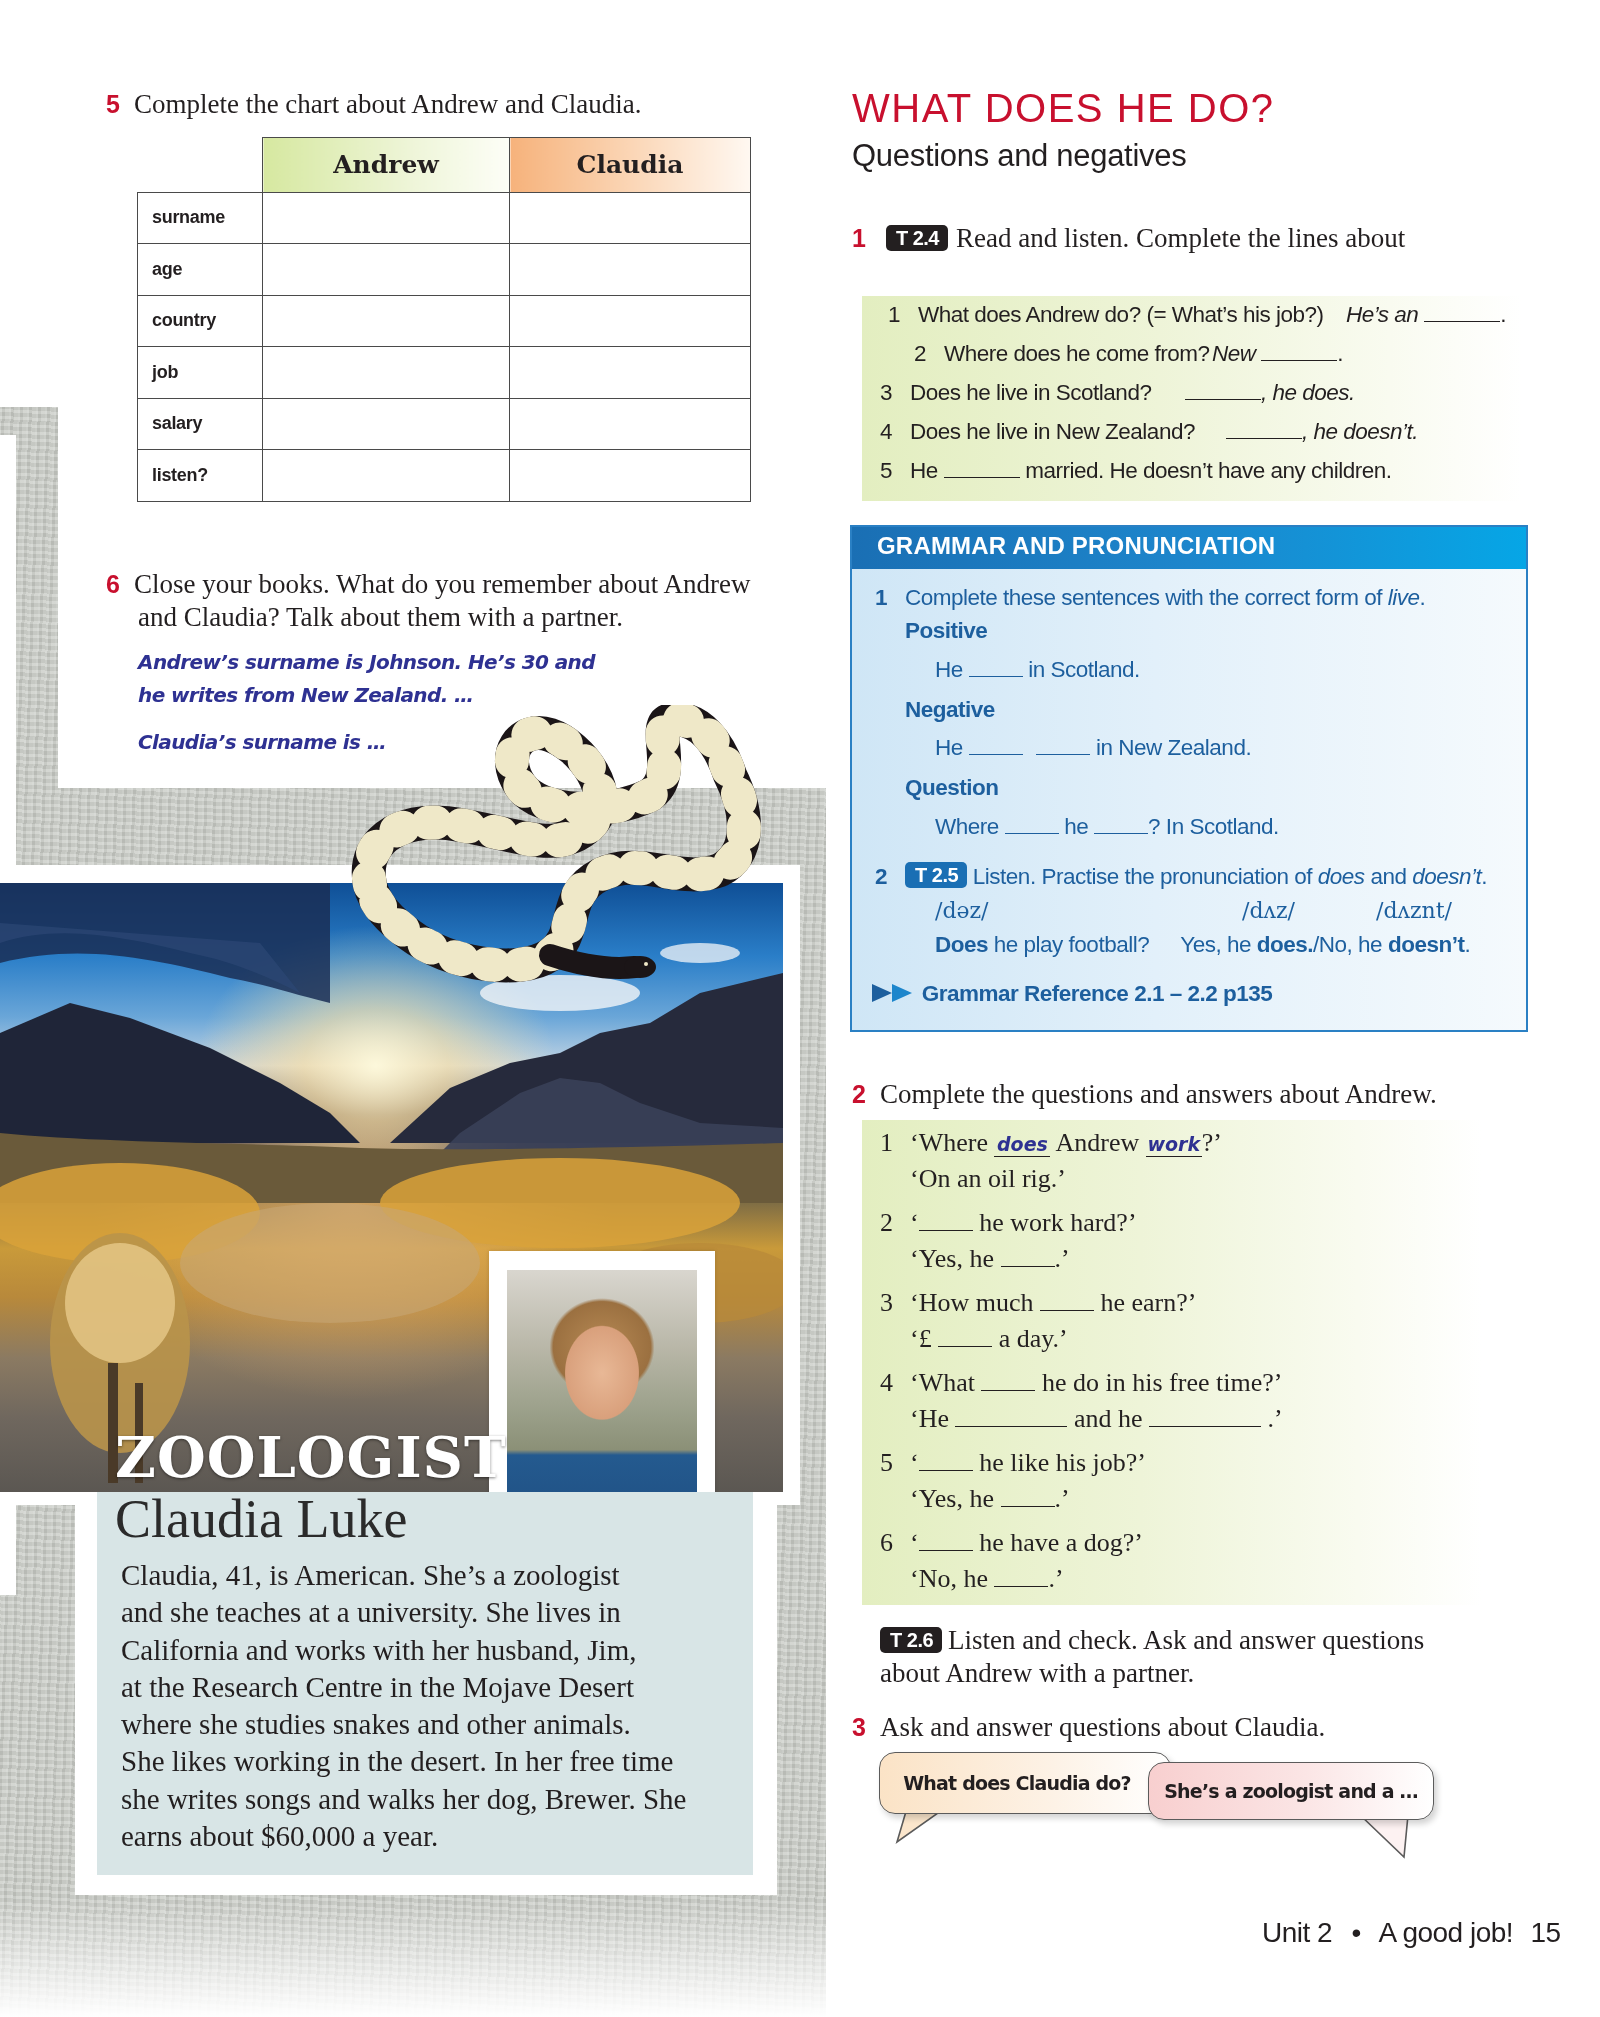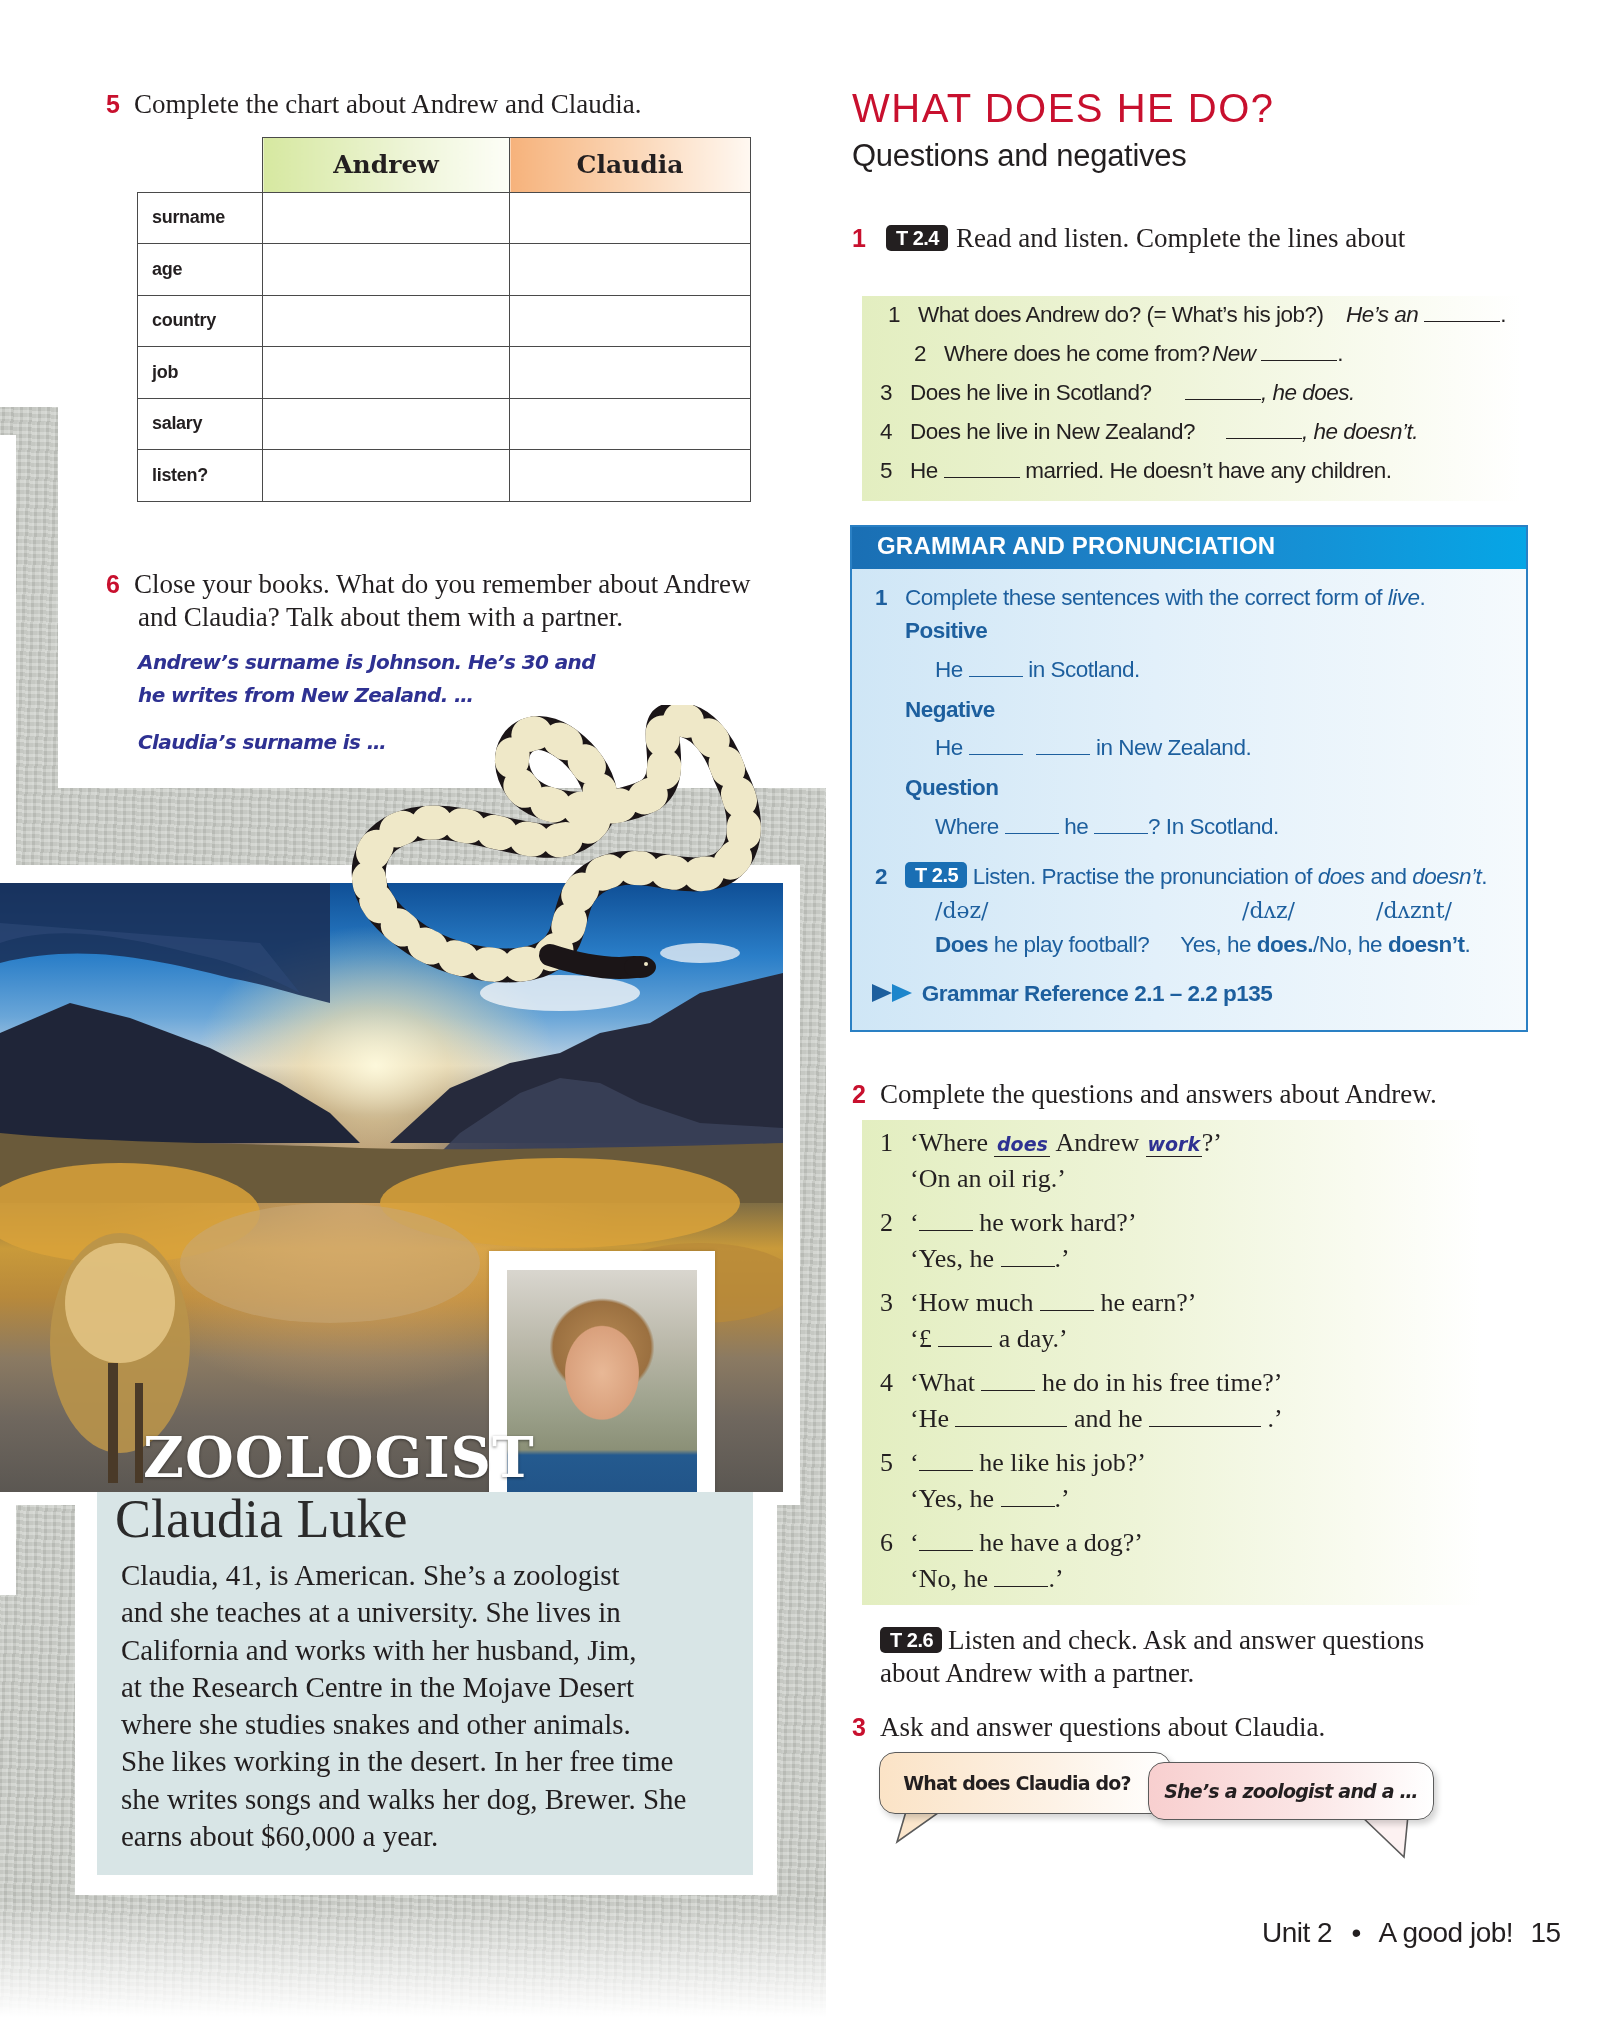--- a/index.html
+++ b/index.html
@@ -77,21 +77,21 @@
   .g-text .blankb { display: inline-block; border-bottom: 1.4px solid #1d5f9e; vertical-align: 0; height: 1px; }
   .ipa { font-family: "DejaVu Serif", serif; font-size: 22px; color: #1d5f9e; }
 
   .serif-line { font-family: "Liberation Serif", serif; font-size: 26px; color: #231f20; white-space: nowrap; }
   .serif-line .n { display: inline-block; width: 30px; }
   .fill-ans { font-family: "DejaVu Sans", sans-serif; font-style: italic; font-weight: bold; color: #2e3192; font-size: 19px; }
   .uline { display: inline-block; border-bottom: 1.4px solid #231f20; text-align: center; line-height: 24px; }
 
   .bubble { border: 1.6px solid #5b5b5b; border-radius: 16px; box-shadow: 3px 4px 6px rgba(0,0,0,0.18); font-family: "DejaVu Sans", sans-serif; font-weight: bold; font-size: 19px; color: #231f20; letter-spacing: -0.8px; display: flex; align-items: center; justify-content: center; }
   .bubble.q { background: linear-gradient(to right, #fbe3c6 0%, #fdf2e6 60%, #ffffff 100%); }
-  .bubble.a { background: linear-gradient(to right, #f8cfcf 0%, #fbe5e5 55%, #ffffff 100%); font-style: italic; }
+  .bubble.a { background: linear-gradient(to right, #f8cfcf 0%, #fbe5e5 55%, #ffffff 100%); }
 
   .footer { font-family: "Liberation Sans", sans-serif; font-size: 28px; color: #231f20; letter-spacing: -0.5px; white-space: nowrap; }
 </style>
 </head>
 <body>
 
 <div class="abs gray-tex" style="left:0; top:407px; width:826px; height:1610px;"></div>
 <div class="abs" style="left:0; top:435px; width:16px; height:1160px; background:#ffffff;"></div>
 <div class="abs" style="left:58px; top:0; width:1000px; height:788px; background:#ffffff;"></div>
 <div class="abs" style="left:0; top:865px; width:800px; height:640px; background:#ffffff;"></div>
@@ -184,21 +184,21 @@
     <ellipse cx="290" cy="262" rx="16" ry="11" fill="#1b1517"></ellipse>
     <circle cx="296" cy="259" r="2" fill="#efe8c8"></circle>
   </g>
 </svg>
 
 <div class="abs portrait-frame" style="left:489px; top:1251px; width:226px; height:294px;">
   <div class="abs portrait" style="left:18px; top:19px; width:190px; height:257px;"></div>
 </div>
 
 <div class="abs text-box" style="left:97px; top:1492px; width:656px; height:383px;"></div>
-<div class="abs zoo-title" style="left:115px; top:1424px;margin-left:28px;">ZOOLOGIST</div>
+<div class="abs zoo-title" style="left:115px; top:1424px;">ZOOLOGIST</div>
 <div class="abs name-title" style="left:115px; top:1488px;">Claudia Luke</div>
 <div class="abs bio" style="left:121px; top:1557px; white-space:nowrap;">
   <div>Claudia, 41, is American. She’s a zoologist</div>
   <div>and she teaches at a university. She lives in</div>
   <div>California and works with her husband, Jim,</div>
   <div>at the Research Centre in the Mojave Desert</div>
   <div>where she studies snakes and other animals.</div>
   <div>She likes working in the desert. In her free time</div>
   <div>she writes songs and walks her dog, Brewer. She</div>
   <div>earns about $60,000 a year.</div>

